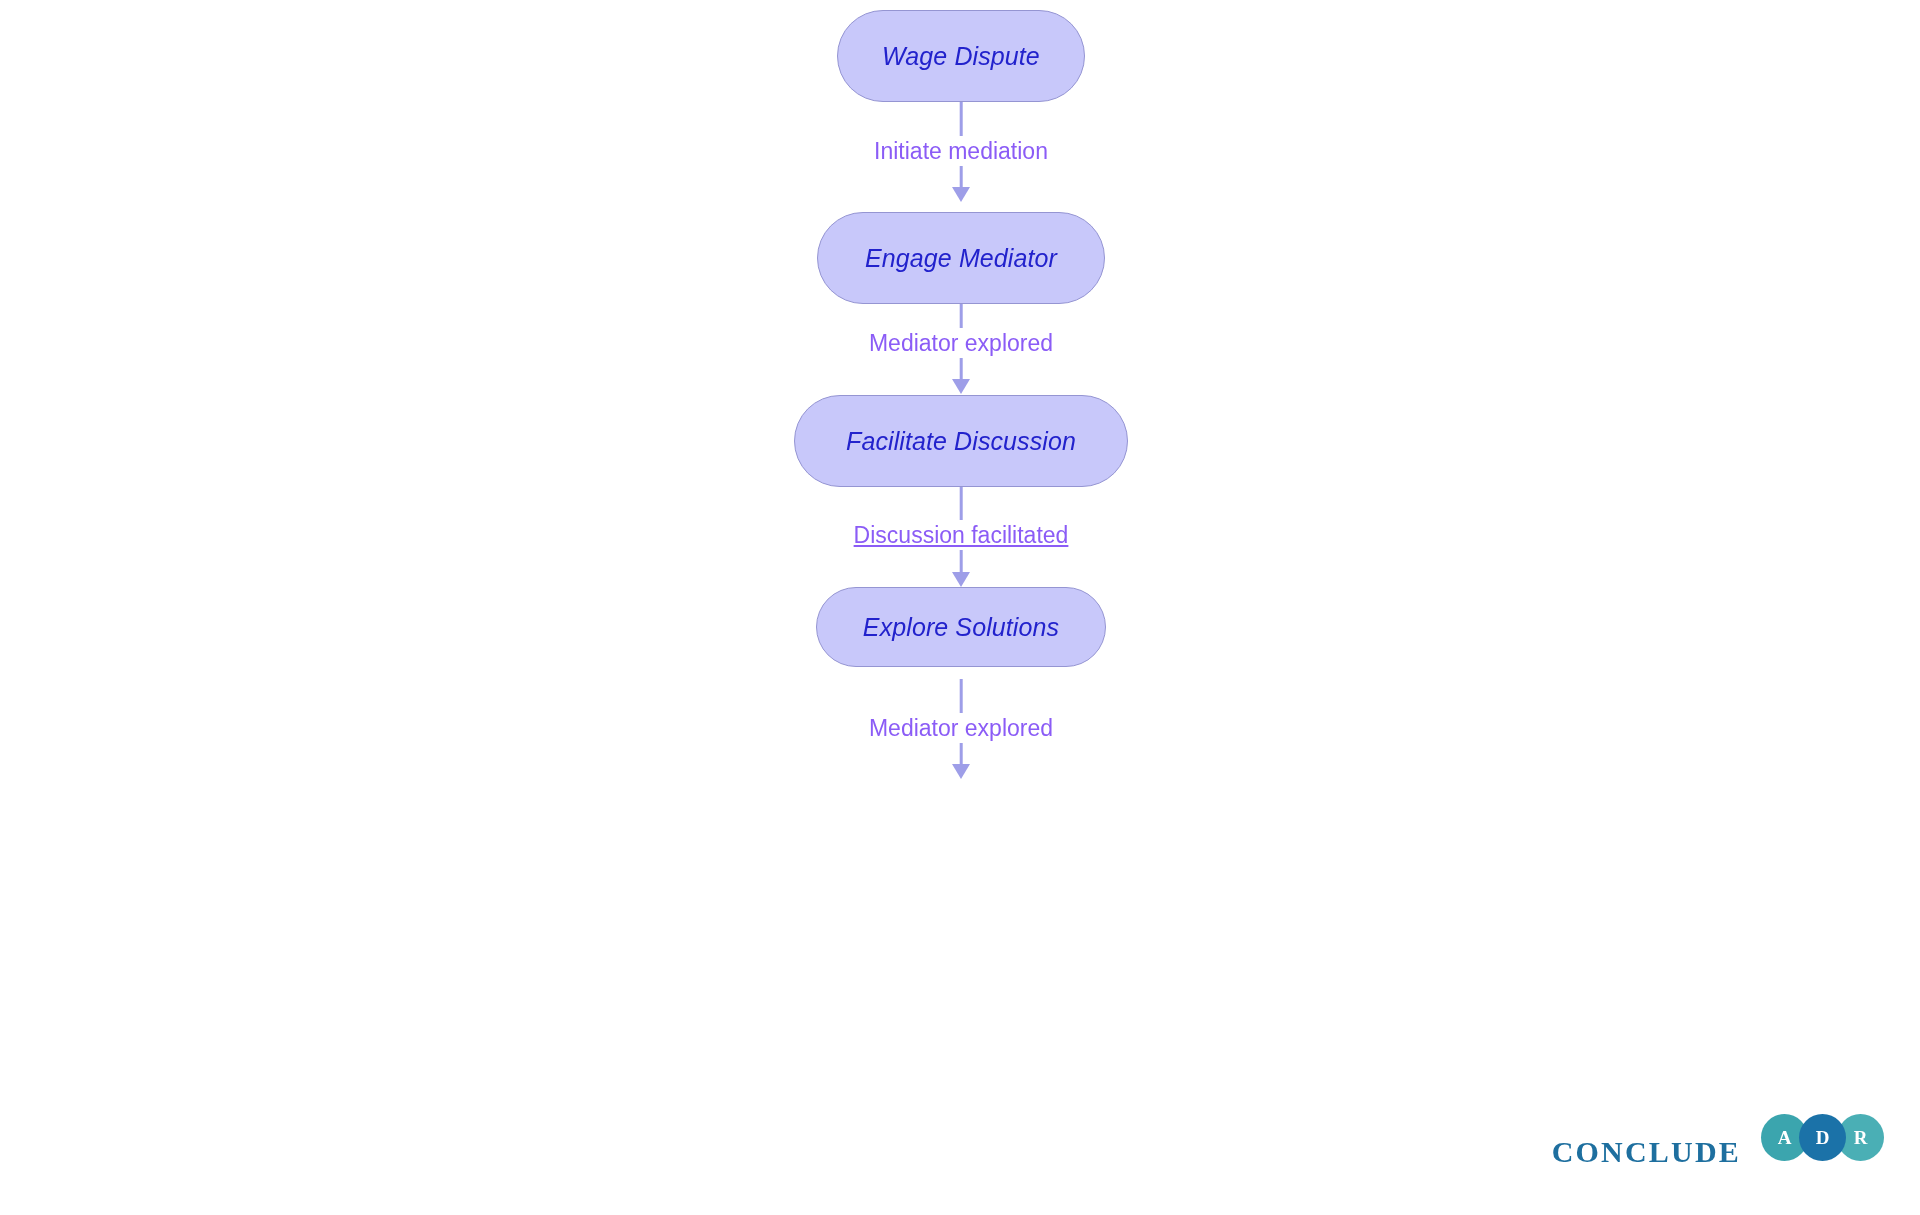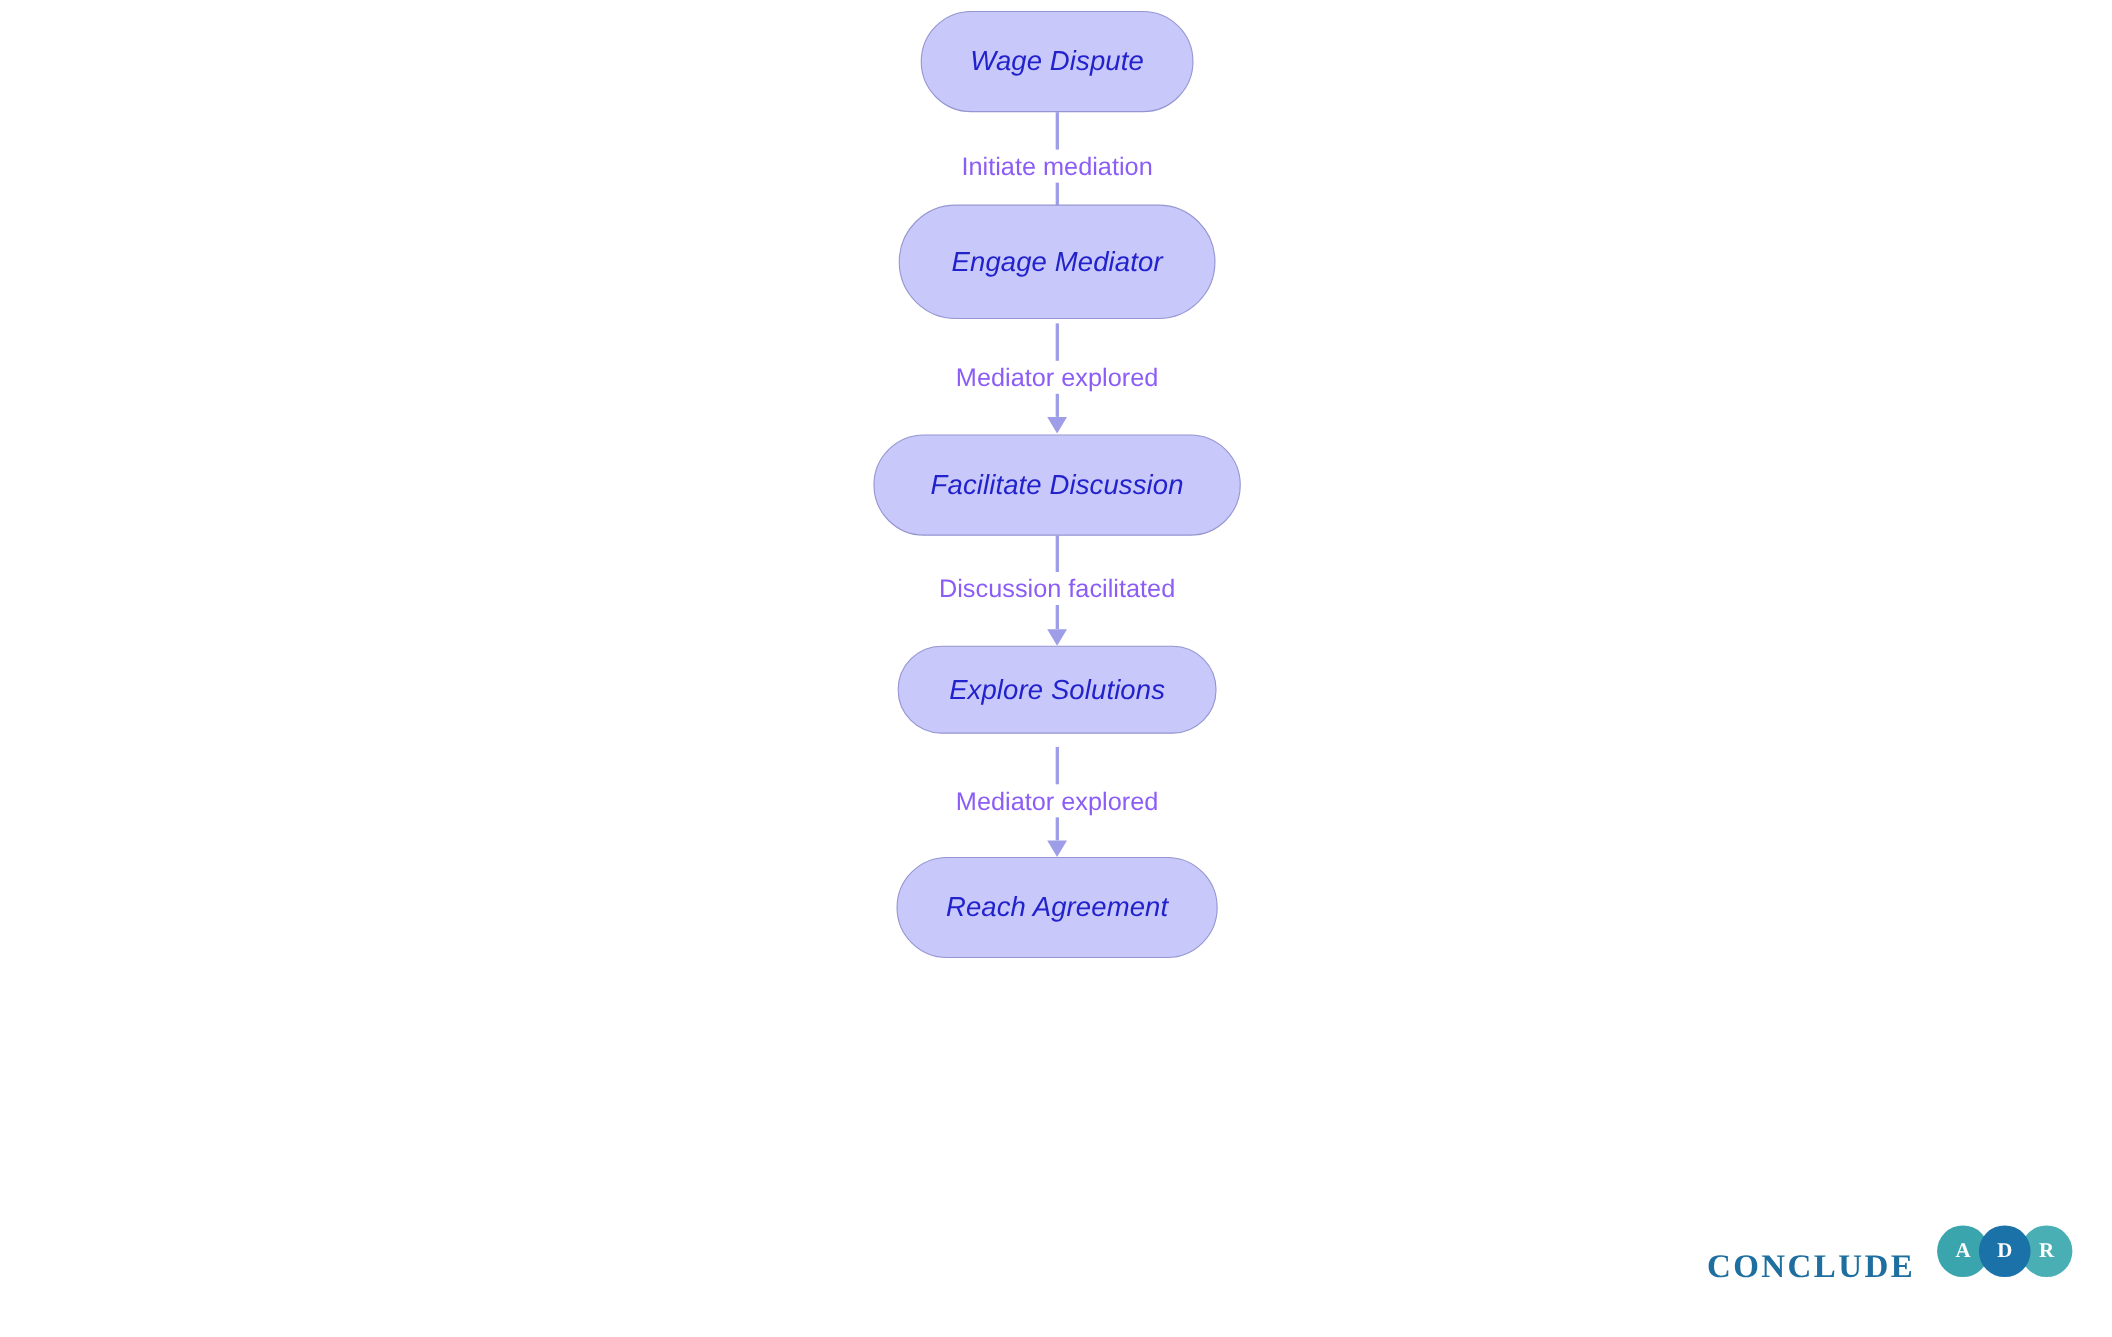--- a/index.html
+++ b/index.html
@@ -130,38 +130,35 @@
 <div id="flowchart">
   <div class="fc-stage" id="fc-stage">
       <div class="edge-line" style="left: 961px; top: 102px; height: 85px;"></div>
       <div class="edge-head" style="left: 961px; top: 187px;"></div>
       <div class="edge-label" style="left: 961px; top: 136px;">Initiate mediation</div>
       <div class="edge-line" style="left: 961px; top: 294px; height: 85px;"></div>
       <div class="edge-head" style="left: 961px; top: 379px;"></div>
       <div class="edge-label" style="left: 961px; top: 328px;">Mediator explored</div>
       <div class="edge-line" style="left: 961px; top: 487px; height: 85px;"></div>
       <div class="edge-head" style="left: 961px; top: 572px;"></div>
-      <div class="edge-label" style="left: 961px; top: 520px;">Discussion facilitated</div>
+      <div class="edge-label" style="left: 961px; top: 520px; text-decoration: underline;">Discussion facilitated</div>
       <div class="edge-line" style="left: 961px; top: 679px; height: 85px;"></div>
       <div class="edge-head" style="left: 961px; top: 764px;"></div>
       <div class="edge-label" style="left: 961px; top: 713px;">Mediator explored</div>
       <div class="node" style="left: 961px; top: 10px; width: 248px; height: 92px;">
         <span class="node-label">Wage Dispute</span>
       </div>
-      <div class="node" style="left: 961px; top: 186px; width: 288px; height: 104px;">
+      <div class="node" style="left: 961px; top: 212px; width: 288px; height: 92px;">
         <span class="node-label">Engage Mediator</span>
       </div>
       <div class="node" style="left: 961px; top: 395px; width: 334px; height: 92px;">
         <span class="node-label">Facilitate Discussion</span>
       </div>
       <div class="node" style="left: 961px; top: 587px; width: 290px; height: 80px;">
         <span class="node-label">Explore Solutions</span>
-      </div>
-      <div class="node" style="left: 961px; top: 779px; width: 292px; height: 92px;">
-        <span class="node-label">Reach Agreement</span>
       </div>
     </div>
 </div>
 
 <div id="logo">
   <div class="logo-word">CONCLUDE</div>
   <div class="logo-circles">
     <div class="logo-circle c1">A</div>
     <div class="logo-circle c2">D</div>
     <div class="logo-circle c3">R</div>

